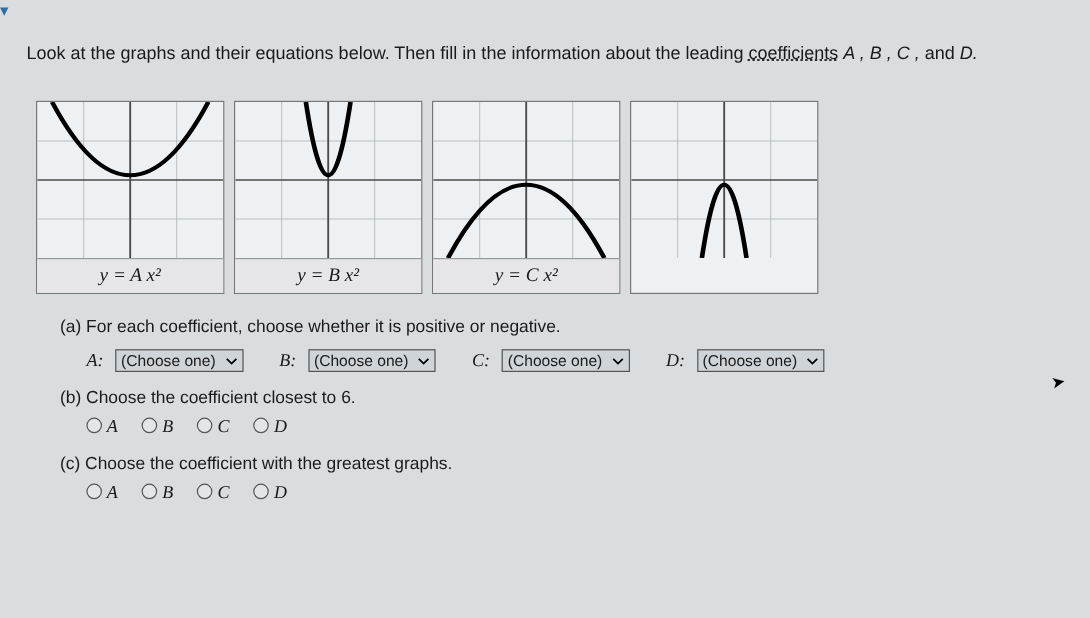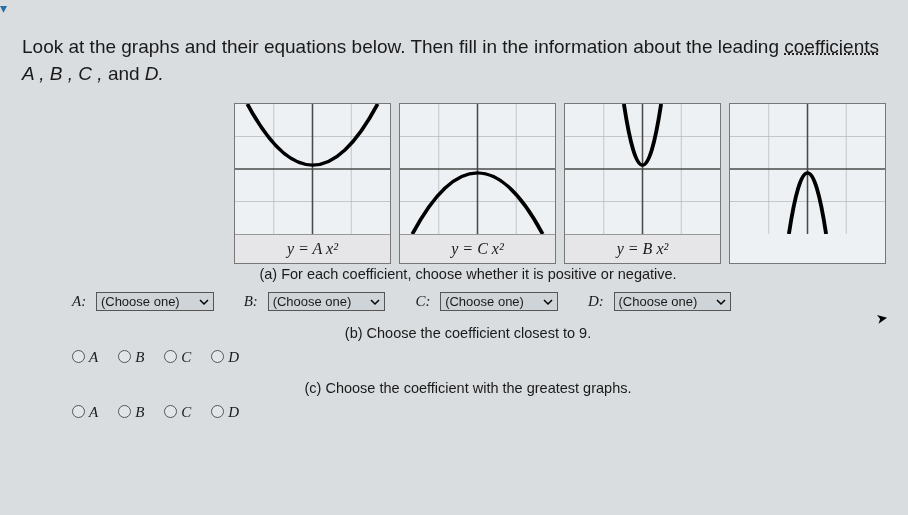--- a/index.html
+++ b/index.html
@@ -10,35 +10,34 @@
     width: 908px;
     height: 515px;
     overflow: hidden;
     color: #1a1a1a;
     position: relative;
   }
   .container {
     padding: 10px 22px 10px 22px;
   }
   .intro {
-    font-size: 19px;
-    margin: 8px 0 16px 0;
+    font-size: 15px;
+    margin: 8px 0 29px 0;
     line-height: 1.4;
   }
   .underlined { text-decoration: underline dotted; }
   .chevron {
     color: #2a6fa0;
     font-size: 14px;
     margin-bottom: 0px;
   }
   .graphs {
     display: flex;
     gap: 8px;
     margin-left: 8px;
-    justify-content: flex-end;
   }
   .graph {
     width: 155px;
     border: 1px solid #777;
     background: #eef1f3;
     display: flex;
     flex-direction: column;
   }
   .plot {
     height: 130px;
@@ -52,24 +51,23 @@
   .caption {
     background: #e6e6e9;
     border-top: 1px solid #999;
     text-align: center;
     font-style: italic;
     font-family: "Times New Roman", serif;
     font-size: 16px;
     padding: 5px 0;
   }
   .questions {
-    margin-top: 2px;
+    margin-top: 20px;
     margin-left: 28px;
     font-size: 14.5px;
-    text-align: center;
   }
   .q { margin-bottom: 14px; }
   .choices-row {
     margin-top: 10px;
     margin-left: 22px;
     display: flex;
     gap: 30px;
     align-items: center;
     font-style: italic;
     font-family: "Times New Roman", serif;
@@ -78,21 +76,21 @@
   .choices-row .lbl { font-style: italic; margin-right: 6px; }
   .select-box {
     background: #cfd4d8;
     border: 1px solid #555;
     font-family: Arial, sans-serif;
     font-style: normal;
     font-size: 13px;
     padding: 1px 4px;
     display: inline-flex;
     align-items: center;
-    gap: 19px;
+    gap: 8px;
   }
   .select-box svg { width: 10px; height: 10px; }
   .radio-row {
     margin-top: 8px;
     margin-left: 22px;
     display: flex;
     gap: 20px;
     align-items: center;
     font-family: "Times New Roman", serif;
     font-style: italic;
@@ -146,39 +144,39 @@
 
     <div class="graph">
       <div class="plot">
         <svg viewBox="0 0 100 100" preserveAspectRatio="none">
           <line class="grid" x1="0" y1="25" x2="100" y2="25"></line>
             <line class="grid" x1="0" y1="75" x2="100" y2="75"></line>
           <line class="grid" x1="25" y1="0" x2="25" y2="100"></line>
             <line class="grid" x1="75" y1="0" x2="75" y2="100"></line>
           <line class="axis" x1="0" y1="50" x2="100" y2="50"></line>
             <line class="axis" x1="50" y1="0" x2="50" y2="100"></line>
+          <path class="curve" d="M 38 0 Q 50 94 62 0"></path>
+        </svg>
+      </div>
+      <div class="caption">y = B x²</div>
+    </div>
+
+    <div class="graph">
+      <div class="plot">
+        <svg viewBox="0 0 100 100" preserveAspectRatio="none">
+          <line class="grid" x1="0" y1="25" x2="100" y2="25"></line>
+            <line class="grid" x1="0" y1="75" x2="100" y2="75"></line>
+          <line class="grid" x1="25" y1="0" x2="25" y2="100"></line>
+            <line class="grid" x1="75" y1="0" x2="75" y2="100"></line>
+          <line class="axis" x1="0" y1="50" x2="100" y2="50"></line>
+            <line class="axis" x1="50" y1="0" x2="50" y2="100"></line>
           <path class="curve" d="M 8 100 Q 50 6 92 100"></path>
         </svg>
       </div>
       <div class="caption">y = C x²</div>
-    </div>
-
-    <div class="graph">
-      <div class="plot">
-        <svg viewBox="0 0 100 100" preserveAspectRatio="none">
-          <line class="grid" x1="0" y1="25" x2="100" y2="25"></line>
-            <line class="grid" x1="0" y1="75" x2="100" y2="75"></line>
-          <line class="grid" x1="25" y1="0" x2="25" y2="100"></line>
-            <line class="grid" x1="75" y1="0" x2="75" y2="100"></line>
-          <line class="axis" x1="0" y1="50" x2="100" y2="50"></line>
-            <line class="axis" x1="50" y1="0" x2="50" y2="100"></line>
-          <path class="curve" d="M 38 0 Q 50 94 62 0"></path>
-        </svg>
-      </div>
-      <div class="caption">y = B x²</div>
     </div>
 
     <div class="graph">
       <div class="plot">
         <svg viewBox="0 0 100 100" preserveAspectRatio="none">
           <line class="grid" x1="0" y1="25" x2="100" y2="25"></line>
             <line class="grid" x1="0" y1="75" x2="100" y2="75"></line>
           <line class="grid" x1="25" y1="0" x2="25" y2="100"></line>
             <line class="grid" x1="75" y1="0" x2="75" y2="100"></line>
           <line class="axis" x1="0" y1="50" x2="100" y2="50"></line>
@@ -227,21 +225,21 @@
             <span>(Choose one)</span>
             <svg viewBox="0 0 10 10">
                 <path d="M1 3 L5 7 L9 3" fill="none" stroke="#000" stroke-width="1.5"></path>
               </svg>
           </span>
         </span>
       </div>
     </div>
 
     <div class="q">
-      <span>(b) Choose the coefficient closest to 9.</span>
+      <span>(b) Choose the coefficient closest to 6.</span>
       <div class="radio-row">
         <span><span class="radio"></span><span>A</span></span>
         <span><span class="radio"></span><span>B</span></span>
         <span><span class="radio"></span><span>C</span></span>
         <span><span class="radio"></span><span>D</span></span>
       </div>
     </div>
 
     <div class="q">
       <span>(c) Choose the coefficient with the greatest graphs.</span>

